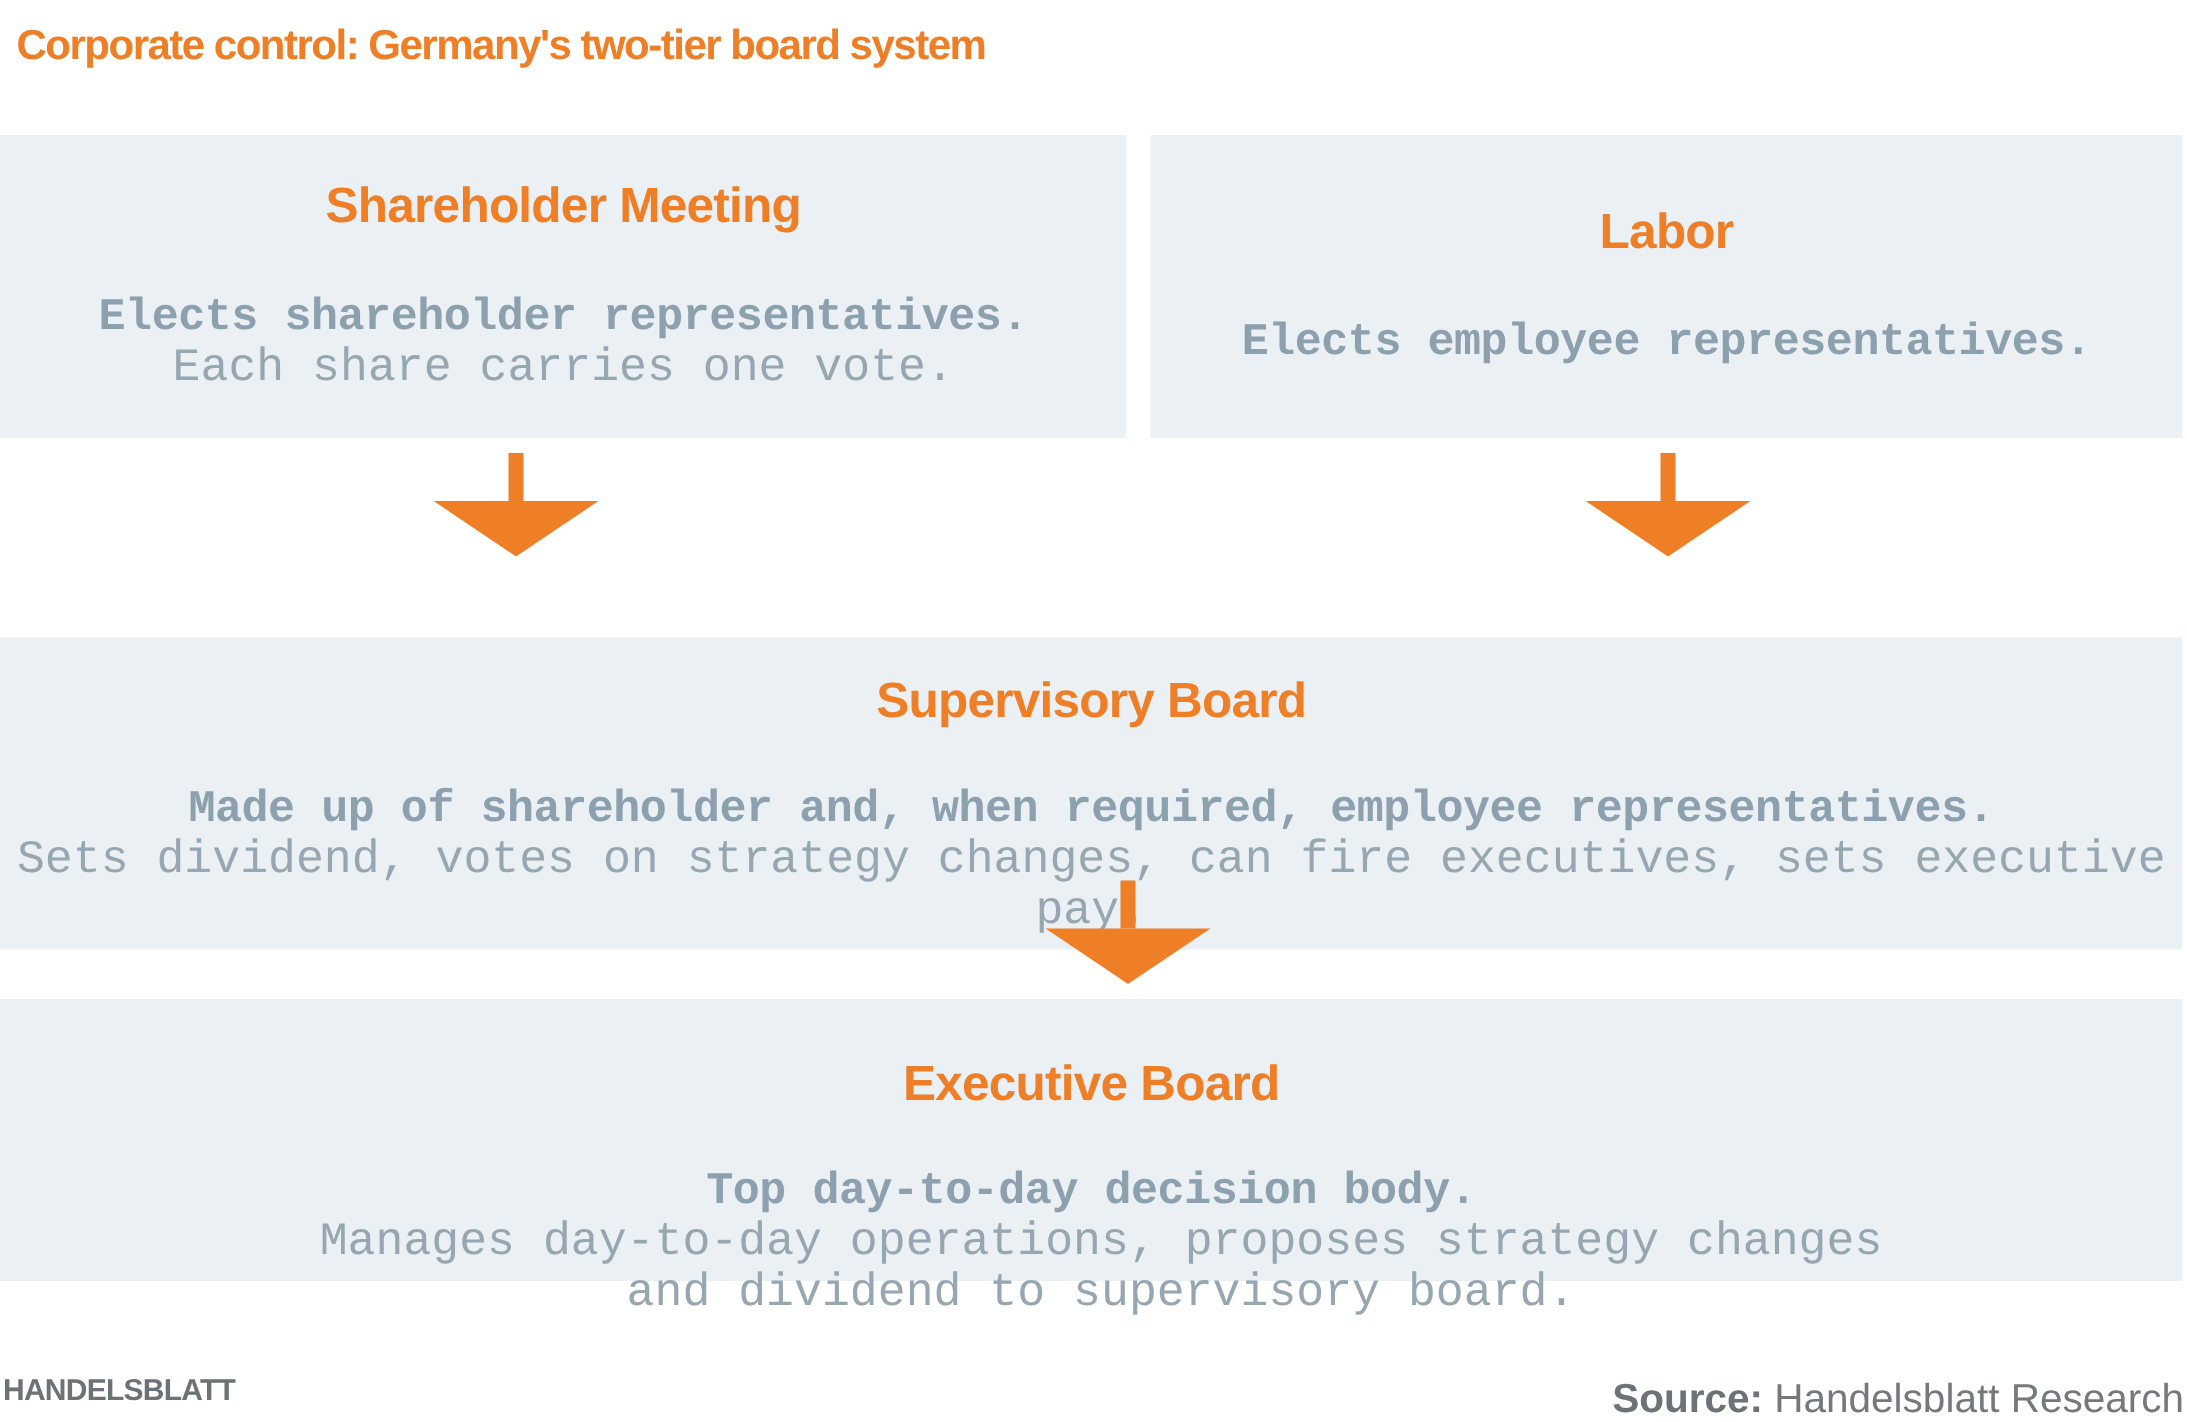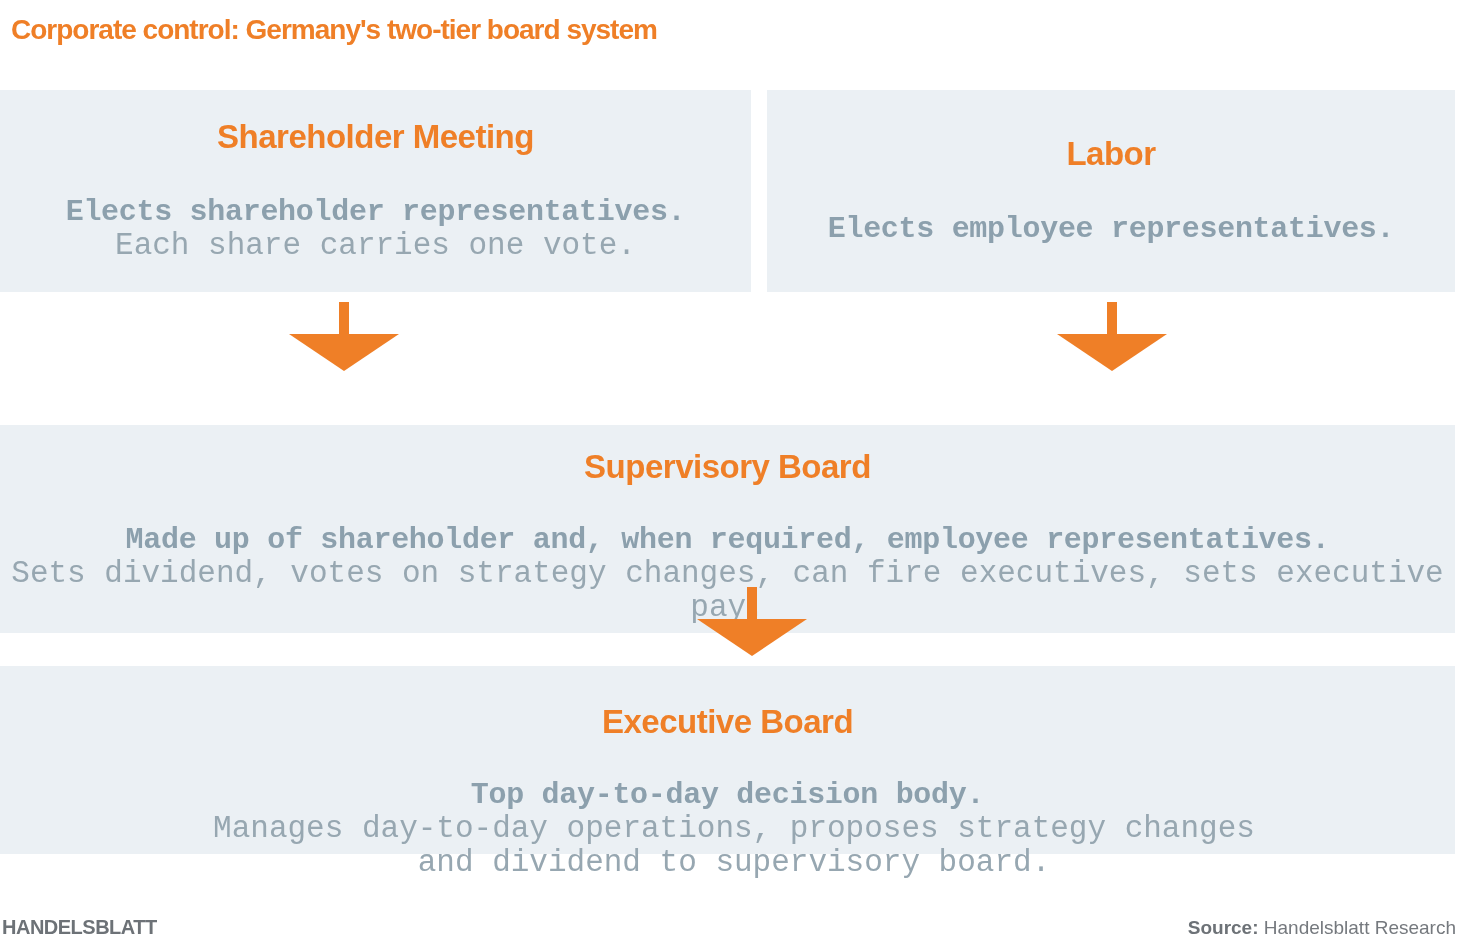--- a/index.html
+++ b/index.html
@@ -81,21 +81,21 @@
     top:916px;
     font-size:20px;
     font-weight:bold;
     letter-spacing:-0.5px;
     color:var(--footer-dark);
   }
   .footer-source{
     position:absolute;
     right:2px;
     top:917px;
-    font-size:19px;
+    font-size:27px;
     color:var(--footer-mid);
   }
   .footer-source .src-label{font-weight:bold;color:var(--footer-dark);}
 </style>
 </head>
 <body>
 
 <div class="canvas">
 
   <h1 class="page-title">Corporate control: Germany's two-tier board system</h1>

